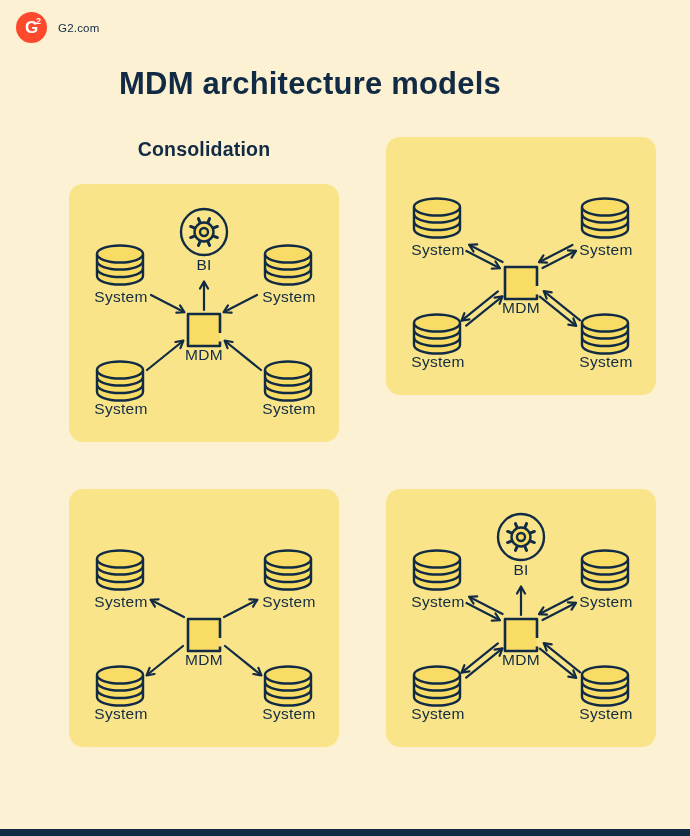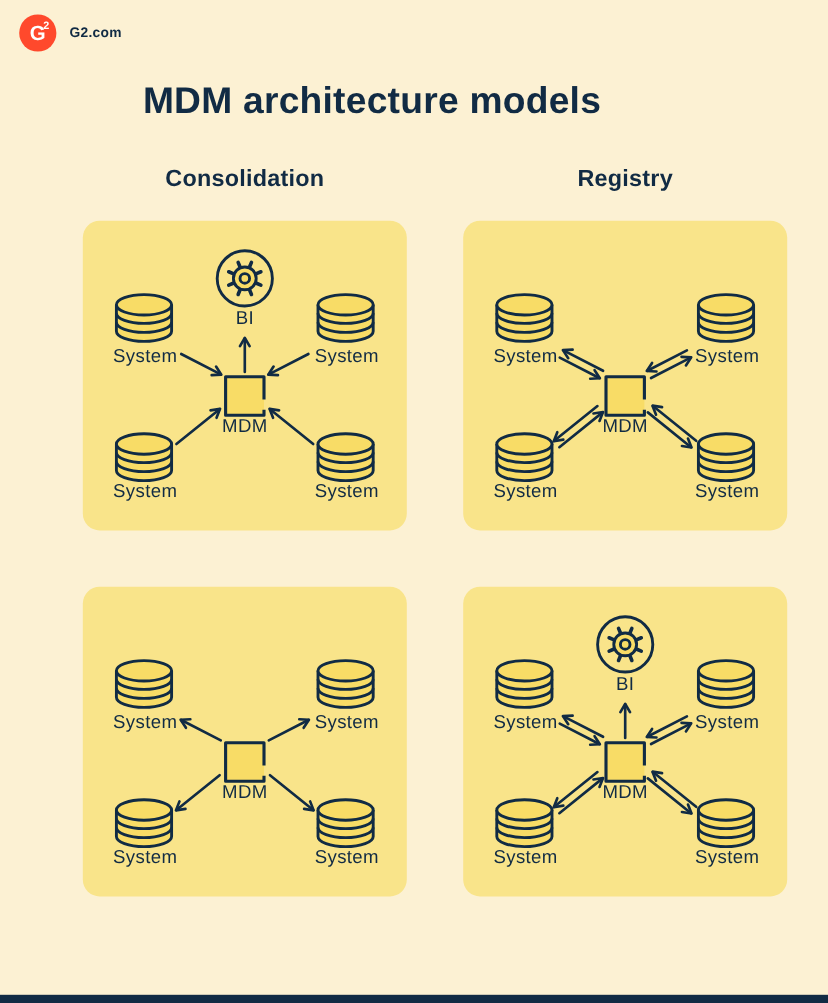--- a/index.html
+++ b/index.html
@@ -16,21 +16,21 @@
     overflow:hidden;
   }
   .header{position:absolute; top:12px; left:16px; display:flex; align-items:center; gap:11px;}
   .logo{
     width:31px; height:31px; border-radius:50%;
     background:var(--logo_red); color:var(--logo_text);
     display:flex; align-items:center; justify-content:center;
     font-weight:bold; font-size:17px; position:relative;
   }
   .logo .sup{position:absolute; top:4px; right:6px; font-size:9px; font-weight:bold;}
-  .site{font-size:11.5px; font-weight:bold; letter-spacing:0.2px;}
+  .site{font-size:11.5px; font-weight:normal; letter-spacing:0.2px;}
   h1.title{
     position:absolute; top:66px; left:0; width:620px;
     text-align:center; font-size:31px; font-weight:bold; letter-spacing:0.2px;
   }
   .grid{
     position:absolute; top:137px; left:69px; width:556px;
     display:grid; grid-template-columns:270px 270px;
     column-gap:16px; row-gap:18px;gap:47px;
   }
   section h2{
@@ -121,21 +121,20 @@
             <line x1="130.98182396016654" y1="38.29926490863149" x2="129.4510902307062" y2="34.60374677858634" stroke="#112B44" stroke-width="3" stroke-linecap="round"></line>
             <line x1="139.01817603983343" y1="38.29926490863149" x2="140.5489097692938" y2="34.60374677858634" stroke="#112B44" stroke-width="3" stroke-linecap="round"></line>
             <line x1="144.7007350913685" y1="43.98182396016655" x2="148.39625322141364" y2="42.451090230706185" stroke="#112B44" stroke-width="3" stroke-linecap="round"></line>
   </g>
           <text x="135" y="86" text-anchor="middle">BI</text>
           <line x1="135" y1="126" x2="135" y2="98" stroke="#112B44" stroke-width="2.2" stroke-linecap="round" marker-end="url(#ah0)"></line>
         </svg>
       </div>
   </section>
   <section>
-    <h2>Registry</h2>
     <div class="panel">
         <svg width="270" height="258" viewBox="0 0 270 258">
     <defs>
             <marker id="ah1" markerUnits="userSpaceOnUse" markerWidth="11" markerHeight="11" refX="8" refY="5.5" orient="auto">
       <path d="M1.5,1.5 L8.5,5.5 L1.5,9.5" fill="none" stroke="#112B44" stroke-width="2.2" stroke-linecap="round" stroke-linejoin="round"></path>
     </marker>
           </defs>
           <g transform="translate(51,81)">
     <path d="M-23,-11 V11 A23,8.5 0 0 0 23,11 V-11" fill="#F8DC66" stroke="#112B44" stroke-width="2.4" stroke-linejoin="round"></path>
     <ellipse cx="0" cy="-11" rx="23" ry="8.5" fill="#F8DC66" stroke="#112B44" stroke-width="2.4"></ellipse>

